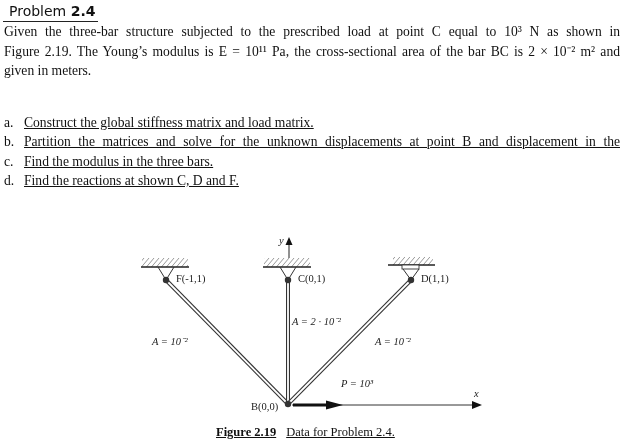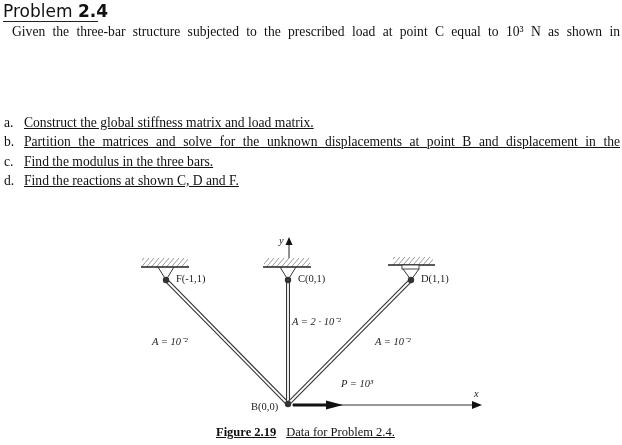--- a/index.html
+++ b/index.html
@@ -1,21 +1,21 @@
 <!DOCTYPE html>
 <html><head>
 <meta charset="utf-8">
 <style>
   html,body{margin:0;padding:0;background:#fff;}
   body{width:622px;height:445px;position:relative;overflow:hidden;color:#111;}
-  .title{position:absolute;left:3px;top:2px;font-family:"DejaVu Sans",sans-serif;font-size:17px;line-height:19px;}
+  .title{position:absolute;left:9px;top:2px;font-family:"DejaVu Sans",sans-serif;font-size:14px;line-height:19px;}
   .title .num{font-weight:bold;}
   .title-rule{position:absolute;left:3px;top:21px;width:95px;height:1.2px;background:#222;}
   .para{position:absolute;left:4px;top:22px;width:616px;font-family:"Liberation Serif",serif;font-size:13.6px;line-height:19.6px;text-align:justify;}
-  .para .line{display:block;white-space:nowrap;text-align:justify;text-align-last:justify;margin-left:8px;}
+  .para .line{display:block;white-space:nowrap;text-align:justify;text-align-last:justify;}
   .para .line.last{text-align-last:left;}
   .list{position:absolute;left:4px;top:113px;width:616px;font-family:"Liberation Serif",serif;font-size:13.6px;line-height:19.4px;}
   .li{display:flex;}
   .li .mk{width:20px;flex:none;}
   .li .tx{flex:1;text-decoration:underline;}
   .li .tx.just{text-align:justify;text-align-last:justify;white-space:nowrap;}
   svg{position:absolute;left:0;top:0;}
   .lbl{font-family:"Liberation Serif",serif;font-size:10.5px;fill:#222;}
   .lbli{font-family:"Liberation Serif",serif;font-size:10.5px;font-style:italic;fill:#222;}
   .cap{position:absolute;left:216px;top:425px;font-family:"Liberation Serif",serif;font-size:12.5px;text-decoration:underline;}
@@ -25,20 +25,22 @@
 <body>
 
 <div class="title">
   <span>Problem</span>
   <span class="num">2.4</span>
 </div>
 <div class="title-rule"></div>
 
 <div class="para">
   <span class="line">Given the three-bar structure subjected to the prescribed load at point C equal to 10³ N as shown in</span>
+  <span class="line">Figure 2.19. The Young’s modulus is E = 10¹¹ Pa, the cross-sectional area of the bar BC is 2 × 10⁻² m² and</span>
+  <span class="line last">given in meters.</span>
 </div>
 
 <div class="list">
   <div class="li">
     <span class="mk">a.</span>
     <span class="tx">Construct the global stiffness matrix and load matrix.</span>
   </div>
   <div class="li">
     <span class="mk">b.</span>
     <span class="tx just">Partition the matrices and solve for the unknown displacements at point B and displacement in the</span>

